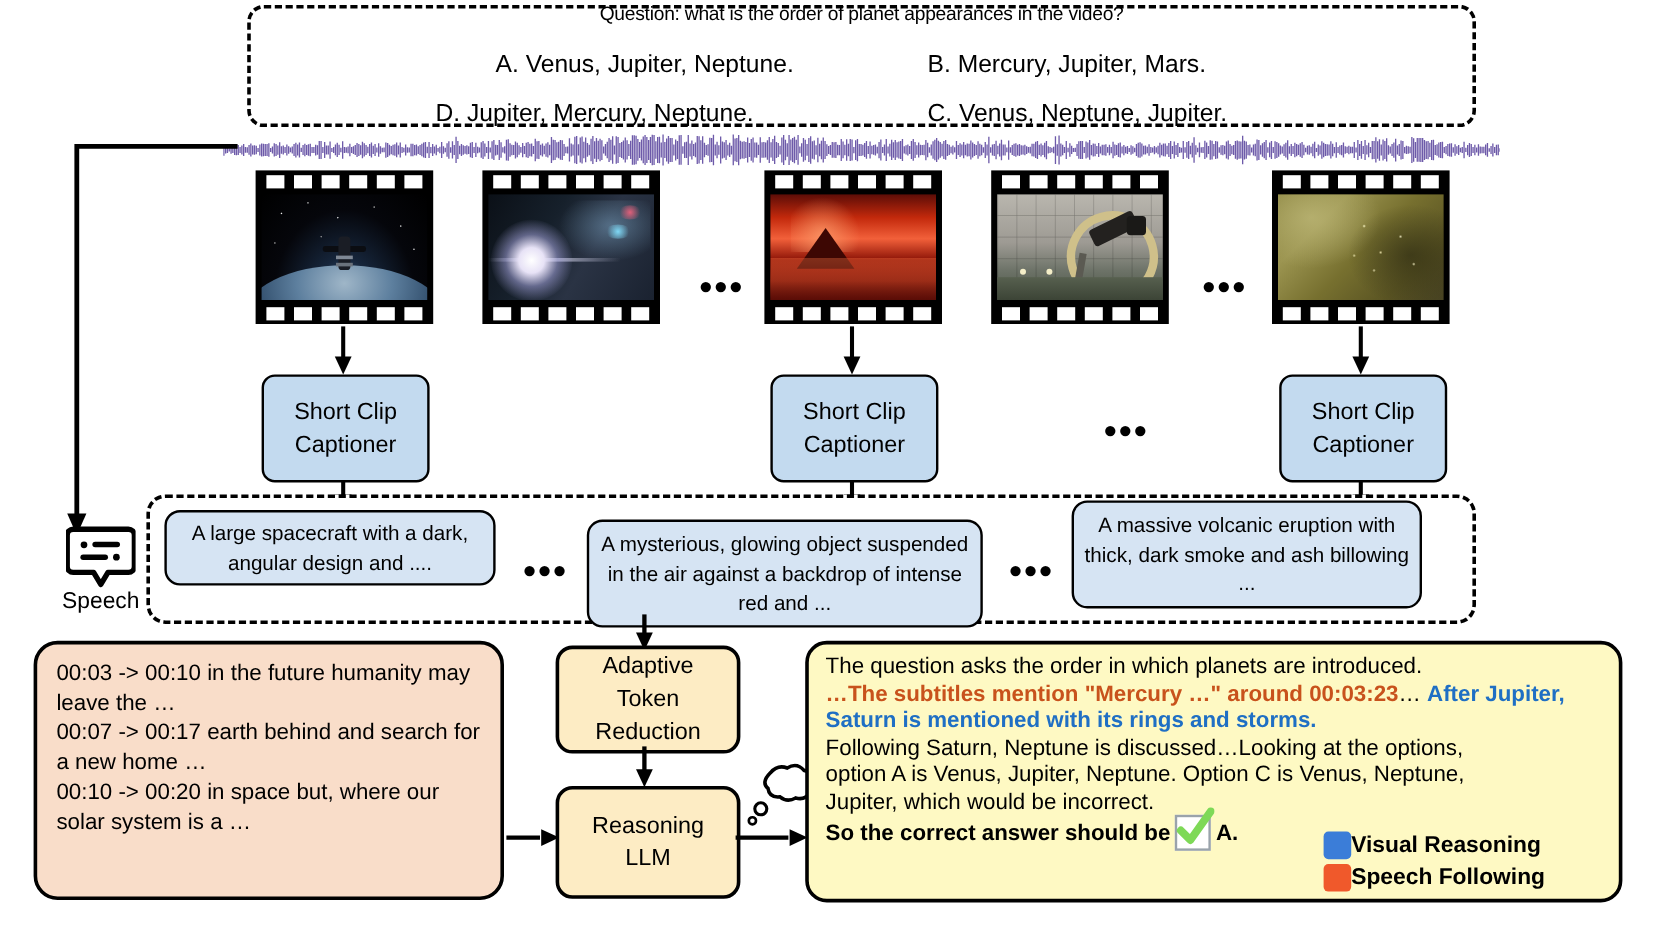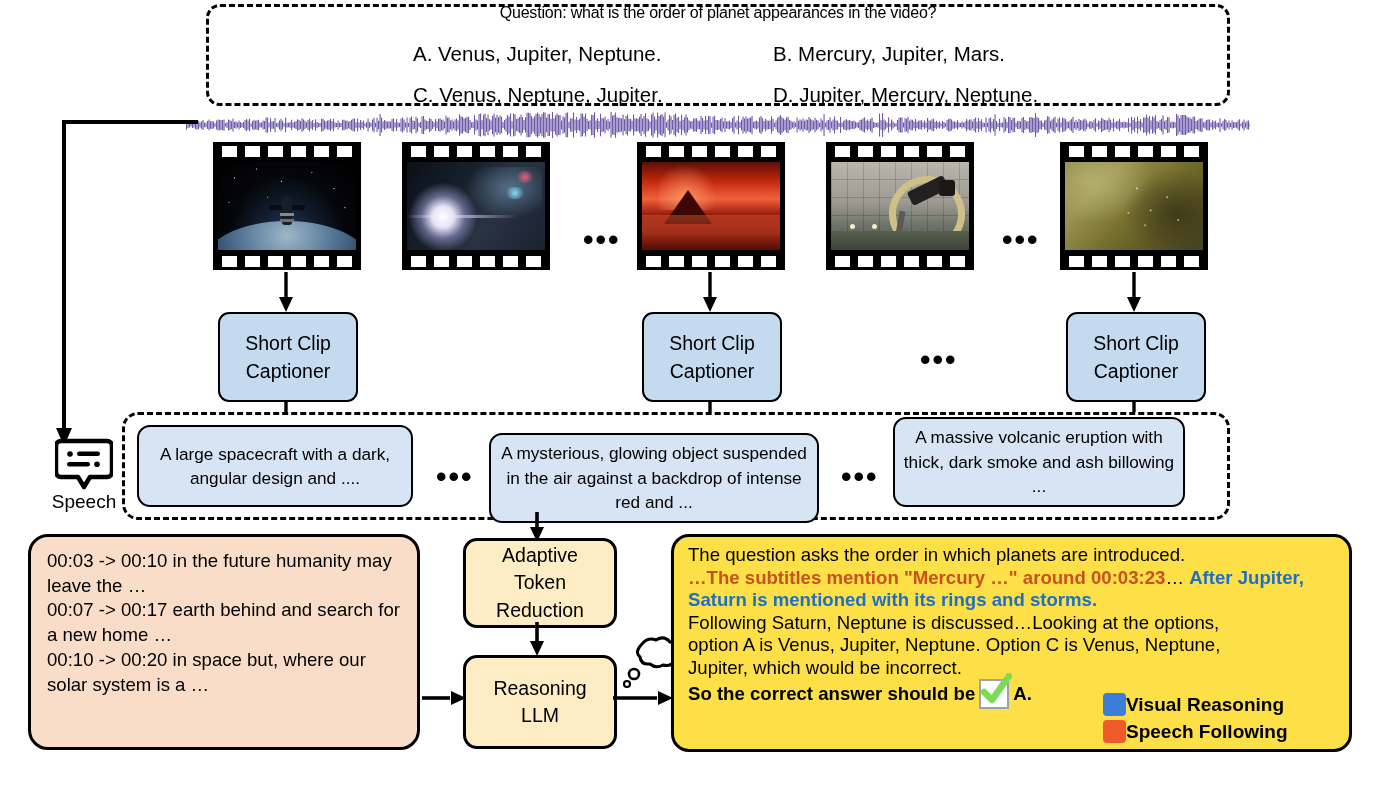--- a/index.html
+++ b/index.html
@@ -140,21 +140,21 @@
      display:flex;flex-direction:column;align-items:center;justify-content:center;
      font-size:19.5px;line-height:1.4;}
   #atr-box{left:463px;top:538px;width:148px;height:84px;}
   #llm-box{left:463px;top:655px;width:148px;height:88px;}
 
   
   #thought{left:620px;top:636px;width:60px;height:58px;}
   #thought svg{display:block;}
 
   
-  #answer-box{left:671px;top:534px;width:681px;height:218px;background:#fde047;
+  #answer-box{left:671px;top:534px;width:681px;height:218px;background:#fef9c3;
      border:3px solid #000;border-radius:18px;padding:7px 12px 6px 14px;box-sizing:border-box;
      font-size:18.6px;line-height:1.215;position:absolute;}
   #answer-box p{margin:0;}
   .sp{color:#c8521c;font-weight:bold;}
   .vi{color:#1f6fc4;font-weight:bold;}
   .bold{font-weight:bold;}
 
   #legend{position:absolute;right:10px;bottom:6px;width:236px;}
   .legend-row{display:flex;align-items:center;gap:0;margin-top:4px;}
   .swatch{width:23px;height:23px;border-radius:4px;flex:0 0 auto;}
@@ -170,22 +170,22 @@
 
 <div id="page">
 
   <div class="abs" id="question-box">
     <div id="question-title">Question: what is the order of planet appearances in the video?</div>
     <div class="opt-row">
       <div class="opt left">A. Venus, Jupiter, Neptune.</div>
       <div class="opt right">B. Mercury, Jupiter, Mars.</div>
     </div>
     <div class="opt-row">
+      <div class="opt right">D. Jupiter, Mercury, Neptune.</div>
       <div class="opt left">C. Venus, Neptune, Jupiter.</div>
-      <div class="opt right">D. Jupiter, Mercury, Neptune.</div>
     </div>
   </div>
 
   <div class="abs" id="waveform-wrap">
     <svg viewBox="0 0 1064 34" preserveAspectRatio="none">
       <g id="wf" fill="#6d5aa9">
           <path d="M0.0 12.3 h1.1 v9.5 h-1.1 z M1.5 14.2 h1.1 v5.7 h-1.1 z M3.0 14.3 h1.1 v5.3 h-1.1 z M4.5 15.6 h1.1 v2.7 h-1.1 z M6.0 13.8 h1.1 v6.3 h-1.1 z M7.5 14.7 h1.1 v4.7 h-1.1 z M9.0 12.9 h1.1 v8.3 h-1.1 z M10.5 12.6 h1.1 v8.8 h-1.1 z M12.0 12.8 h1.1 v8.4 h-1.1 z M13.5 14.4 h1.1 v5.2 h-1.1 z M15.0 13.2 h1.1 v7.5 h-1.1 z M16.5 12.1 h1.1 v9.9 h-1.1 z M18.0 14.6 h1.1 v4.7 h-1.1 z M19.5 14.8 h1.1 v4.5 h-1.1 z M21.0 12.9 h1.1 v8.1 h-1.1 z M22.5 11.5 h1.1 v11.0 h-1.1 z M24.0 13.3 h1.1 v7.5 h-1.1 z M25.5 13.1 h1.1 v7.9 h-1.1 z M27.0 13.4 h1.1 v7.2 h-1.1 z M28.5 15.3 h1.1 v3.4 h-1.1 z M30.0 12.4 h1.1 v9.2 h-1.1 z M31.5 11.6 h1.1 v10.8 h-1.1 z M33.0 11.7 h1.1 v10.6 h-1.1 z M34.5 11.9 h1.1 v10.2 h-1.1 z M36.0 11.9 h1.1 v10.1 h-1.1 z M37.5 11.4 h1.1 v11.3 h-1.1 z M39.0 15.3 h1.1 v3.3 h-1.1 z M40.5 14.0 h1.1 v5.9 h-1.1 z M42.0 11.4 h1.1 v11.1 h-1.1 z M43.5 12.0 h1.1 v10.1 h-1.1 z M45.0 13.2 h1.1 v7.7 h-1.1 z M46.5 10.5 h1.1 v13.1 h-1.1 z M48.0 13.9 h1.1 v6.2 h-1.1 z M49.5 13.3 h1.1 v7.4 h-1.1 z M51.0 14.6 h1.1 v4.8 h-1.1 z M52.5 12.4 h1.1 v9.2 h-1.1 z M54.0 13.9 h1.1 v6.2 h-1.1 z M55.5 15.0 h1.1 v3.9 h-1.1 z M57.0 14.1 h1.1 v5.8 h-1.1 z M58.5 12.1 h1.1 v9.8 h-1.1 z M60.0 10.9 h1.1 v12.3 h-1.1 z M61.5 12.5 h1.1 v9.1 h-1.1 z M63.0 10.7 h1.1 v12.6 h-1.1 z M64.5 15.2 h1.1 v3.5 h-1.1 z M66.0 12.9 h1.1 v8.3 h-1.1 z M67.5 11.7 h1.1 v10.5 h-1.1 z M69.0 12.8 h1.1 v8.4 h-1.1 z M70.5 12.2 h1.1 v9.6 h-1.1 z M72.0 11.7 h1.1 v10.6 h-1.1 z M73.5 14.6 h1.1 v4.8 h-1.1 z M75.0 14.5 h1.1 v5.0 h-1.1 z M76.5 12.6 h1.1 v8.9 h-1.1 z M78.0 13.1 h1.1 v7.8 h-1.1 z M79.5 9.6 h1.1 v14.8 h-1.1 z M81.0 9.6 h1.1 v14.9 h-1.1 z M82.5 14.5 h1.1 v5.1 h-1.1 z M84.0 10.3 h1.1 v13.4 h-1.1 z M85.5 13.3 h1.1 v7.4 h-1.1 z M87.0 13.3 h1.1 v7.4 h-1.1 z M88.5 9.9 h1.1 v14.3 h-1.1 z M90.0 15.3 h1.1 v3.4 h-1.1 z M91.5 14.6 h1.1 v4.8 h-1.1 z M93.0 12.5 h1.1 v8.9 h-1.1 z M94.5 11.0 h1.1 v11.9 h-1.1 z M96.0 12.7 h1.1 v8.5 h-1.1 z M97.5 15.1 h1.1 v3.7 h-1.1 z M99.0 9.8 h1.1 v14.4 h-1.1 z M100.5 14.5 h1.1 v5.1 h-1.1 z M102.0 14.7 h1.1 v4.6 h-1.1 z M103.5 14.1 h1.1 v5.7 h-1.1 z M105.0 11.7 h1.1 v10.6 h-1.1 z M106.5 14.4 h1.1 v5.1 h-1.1 z M108.0 13.8 h1.1 v6.5 h-1.1 z M109.5 12.9 h1.1 v8.2 h-1.1 z M111.0 11.2 h1.1 v11.6 h-1.1 z M112.5 12.0 h1.1 v10.1 h-1.1 z M114.0 13.1 h1.1 v7.9 h-1.1 z M115.5 10.2 h1.1 v13.6 h-1.1 z M117.0 11.4 h1.1 v11.1 h-1.1 z M118.5 12.8 h1.1 v8.3 h-1.1 z M120.0 14.3 h1.1 v5.4 h-1.1 z M121.5 12.0 h1.1 v9.9 h-1.1 z M123.0 10.7 h1.1 v12.6 h-1.1 z M124.5 13.5 h1.1 v6.9 h-1.1 z M126.0 12.0 h1.1 v10.0 h-1.1 z M127.5 14.9 h1.1 v4.1 h-1.1 z M129.0 11.3 h1.1 v11.4 h-1.1 z M130.5 13.9 h1.1 v6.3 h-1.1 z M132.0 15.1 h1.1 v3.8 h-1.1 z M133.5 15.0 h1.1 v3.9 h-1.1 z M135.0 10.7 h1.1 v12.7 h-1.1 z M136.5 11.1 h1.1 v11.8 h-1.1 z M138.0 12.6 h1.1 v8.9 h-1.1 z M139.5 13.6 h1.1 v6.9 h-1.1 z M141.0 12.6 h1.1 v8.8 h-1.1 z M142.5 12.3 h1.1 v9.4 h-1.1 z M144.0 10.8 h1.1 v12.3 h-1.1 z M145.5 13.3 h1.1 v7.4 h-1.1 z M147.0 10.7 h1.1 v12.6 h-1.1 z M148.5 14.5 h1.1 v4.9 h-1.1 z M150.0 15.1 h1.1 v3.8 h-1.1 z M151.5 12.4 h1.1 v9.2 h-1.1 z M153.0 14.8 h1.1 v4.4 h-1.1 z M154.5 15.0 h1.1 v4.0 h-1.1 z M156.0 11.7 h1.1 v10.6 h-1.1 z M157.5 11.7 h1.1 v10.6 h-1.1 z M159.0 12.8 h1.1 v8.5 h-1.1 z M160.5 12.5 h1.1 v9.0 h-1.1 z M162.0 13.8 h1.1 v6.5 h-1.1 z M163.5 12.9 h1.1 v8.3 h-1.1 z M165.0 11.8 h1.1 v10.4 h-1.1 z M166.5 10.7 h1.1 v12.5 h-1.1 z M168.0 10.4 h1.1 v13.2 h-1.1 z M169.5 14.2 h1.1 v5.5 h-1.1 z M171.0 10.4 h1.1 v13.2 h-1.1 z M172.5 14.4 h1.1 v5.3 h-1.1 z M174.0 11.9 h1.1 v10.2 h-1.1 z M175.5 14.1 h1.1 v5.9 h-1.1 z M177.0 12.6 h1.1 v8.8 h-1.1 z M178.5 15.4 h1.1 v3.1 h-1.1 z M180.0 14.3 h1.1 v5.4 h-1.1 z M181.5 10.4 h1.1 v13.2 h-1.1 z M183.0 13.9 h1.1 v6.2 h-1.1 z M184.5 15.1 h1.1 v3.7 h-1.1 z M186.0 11.4 h1.1 v11.3 h-1.1 z M187.5 9.8 h1.1 v14.5 h-1.1 z M189.0 14.7 h1.1 v4.6 h-1.1 z M190.5 9.8 h1.1 v14.3 h-1.1 z M192.0 12.8 h1.1 v8.4 h-1.1 z M193.5 6.0 h1.1 v21.9 h-1.1 z M195.0 9.5 h1.1 v15.1 h-1.1 z M196.5 13.4 h1.1 v7.2 h-1.1 z M198.0 12.0 h1.1 v10.0 h-1.1 z M199.5 13.1 h1.1 v7.8 h-1.1 z M201.0 13.7 h1.1 v6.5 h-1.1 z M202.5 13.1 h1.1 v7.7 h-1.1 z M204.0 13.8 h1.1 v6.5 h-1.1 z M205.5 10.9 h1.1 v12.1 h-1.1 z M207.0 10.4 h1.1 v13.2 h-1.1 z M208.5 14.5 h1.1 v5.0 h-1.1 z M210.0 11.0 h1.1 v11.9 h-1.1 z M211.5 14.2 h1.1 v5.6 h-1.1 z M213.0 14.9 h1.1 v4.2 h-1.1 z M214.5 10.6 h1.1 v12.8 h-1.1 z M216.0 9.5 h1.1 v15.1 h-1.1 z M217.5 11.5 h1.1 v11.0 h-1.1 z M219.0 14.6 h1.1 v4.8 h-1.1 z M220.5 9.4 h1.1 v15.2 h-1.1 z M222.0 15.0 h1.1 v4.0 h-1.1 z M223.5 9.8 h1.1 v14.4 h-1.1 z M225.0 8.6 h1.1 v16.8 h-1.1 z M226.5 12.6 h1.1 v8.9 h-1.1 z M228.0 12.9 h1.1 v8.1 h-1.1 z M229.5 8.7 h1.1 v16.6 h-1.1 z M231.0 10.6 h1.1 v12.9 h-1.1 z M232.5 14.8 h1.1 v4.3 h-1.1 z M234.0 13.9 h1.1 v6.1 h-1.1 z M235.5 8.4 h1.1 v17.3 h-1.1 z M237.0 8.1 h1.1 v17.8 h-1.1 z M238.5 11.4 h1.1 v11.2 h-1.1 z M240.0 12.7 h1.1 v8.6 h-1.1 z M241.5 12.9 h1.1 v8.2 h-1.1 z M243.0 10.0 h1.1 v14.0 h-1.1 z M244.5 11.0 h1.1 v12.1 h-1.1 z M246.0 13.1 h1.1 v7.9 h-1.1 z M247.5 14.6 h1.1 v4.7 h-1.1 z M249.0 11.1 h1.1 v11.9 h-1.1 z M250.5 13.6 h1.1 v6.7 h-1.1 z M252.0 10.9 h1.1 v12.1 h-1.1 z M253.5 10.3 h1.1 v13.4 h-1.1 z M255.0 11.8 h1.1 v10.4 h-1.1 z M256.5 11.5 h1.1 v11.0 h-1.1 z M258.0 13.6 h1.1 v6.8 h-1.1 z M259.5 7.6 h1.1 v18.8 h-1.1 z M261.0 9.8 h1.1 v14.4 h-1.1 z M262.5 9.4 h1.1 v15.2 h-1.1 z M264.0 12.6 h1.1 v8.7 h-1.1 z M265.5 11.6 h1.1 v10.9 h-1.1 z M267.0 13.4 h1.1 v7.2 h-1.1 z M268.5 11.5 h1.1 v11.1 h-1.1 z M270.0 10.6 h1.1 v12.7 h-1.1 z M271.5 12.6 h1.1 v8.8 h-1.1 z M273.0 6.2 h1.1 v21.6 h-1.1 z M274.5 8.5 h1.1 v17.0 h-1.1 z M276.0 8.7 h1.1 v16.7 h-1.1 z M277.5 10.6 h1.1 v12.7 h-1.1 z M279.0 10.1 h1.1 v13.8 h-1.1 z M280.5 8.7 h1.1 v16.5 h-1.1 z M282.0 8.8 h1.1 v16.5 h-1.1 z M283.5 12.1 h1.1 v9.8 h-1.1 z M285.0 14.3 h1.1 v5.4 h-1.1 z M286.5 14.1 h1.1 v5.9 h-1.1 z M288.0 7.3 h1.1 v19.3 h-1.1 z M289.5 11.6 h1.1 v10.9 h-1.1 z M291.0 12.5 h1.1 v9.1 h-1.1 z M292.5 6.0 h1.1 v22.0 h-1.1 z M294.0 5.4 h1.1 v23.2 h-1.1 z M295.5 12.3 h1.1 v9.3 h-1.1 z M297.0 6.5 h1.1 v20.9 h-1.1 z M298.5 5.7 h1.1 v22.5 h-1.1 z M300.0 10.2 h1.1 v13.7 h-1.1 z M301.5 6.6 h1.1 v20.7 h-1.1 z M303.0 11.2 h1.1 v11.5 h-1.1 z M304.5 12.6 h1.1 v8.8 h-1.1 z M306.0 7.7 h1.1 v18.6 h-1.1 z M307.5 5.4 h1.1 v23.2 h-1.1 z M309.0 9.8 h1.1 v14.4 h-1.1 z M310.5 7.0 h1.1 v19.9 h-1.1 z M312.0 9.3 h1.1 v15.4 h-1.1 z M313.5 7.6 h1.1 v18.8 h-1.1 z M315.0 8.8 h1.1 v16.5 h-1.1 z M316.5 14.0 h1.1 v5.9 h-1.1 z M318.0 12.1 h1.1 v9.7 h-1.1 z M319.5 10.2 h1.1 v13.6 h-1.1 z M321.0 6.9 h1.1 v20.2 h-1.1 z M322.5 8.4 h1.1 v17.2 h-1.1 z M324.0 5.6 h1.1 v22.9 h-1.1 z M325.5 13.3 h1.1 v7.5 h-1.1 z M327.0 5.6 h1.1 v22.9 h-1.1 z M328.5 6.2 h1.1 v21.6 h-1.1 z M330.0 11.1 h1.1 v11.8 h-1.1 z M331.5 10.3 h1.1 v13.4 h-1.1 z M333.0 9.0 h1.1 v15.9 h-1.1 z M334.5 6.5 h1.1 v20.9 h-1.1 z M336.0 8.9 h1.1 v16.1 h-1.1 z M337.5 12.0 h1.1 v10.1 h-1.1 z M339.0 9.3 h1.1 v15.3 h-1.1 z M340.5 4.7 h1.1 v24.6 h-1.1 z M342.0 4.7 h1.1 v24.6 h-1.1 z M343.5 5.2 h1.1 v23.7 h-1.1 z M345.0 7.9 h1.1 v18.1 h-1.1 z M346.5 10.3 h1.1 v13.4 h-1.1 z M348.0 8.2 h1.1 v17.6 h-1.1 z M349.5 5.8 h1.1 v22.3 h-1.1 z M351.0 4.4 h1.1 v25.2 h-1.1 z M352.5 6.2 h1.1 v21.7 h-1.1 z M354.0 8.7 h1.1 v16.7 h-1.1 z M355.5 6.1 h1.1 v21.8 h-1.1 z M357.0 4.2 h1.1 v25.6 h-1.1 z M358.5 4.6 h1.1 v24.8 h-1.1 z M360.0 9.8 h1.1 v14.4 h-1.1 z M361.5 6.2 h1.1 v21.7 h-1.1 z M363.0 5.9 h1.1 v22.2 h-1.1 z M364.5 10.7 h1.1 v12.6 h-1.1 z M366.0 4.1 h1.1 v25.9 h-1.1 z M367.5 10.3 h1.1 v13.3 h-1.1 z M369.0 7.4 h1.1 v19.1 h-1.1 z M370.5 5.4 h1.1 v23.1 h-1.1 z M372.0 7.1 h1.1 v19.8 h-1.1 z M373.5 7.1 h1.1 v19.8 h-1.1 z M375.0 12.4 h1.1 v9.2 h-1.1 z M376.5 8.2 h1.1 v17.6 h-1.1 z M378.0 9.5 h1.1 v15.0 h-1.1 z M379.5 4.8 h1.1 v24.4 h-1.1 z M381.0 4.6 h1.1 v24.7 h-1.1 z M382.5 13.8 h1.1 v6.4 h-1.1 z M384.0 10.5 h1.1 v13.1 h-1.1 z M385.5 10.2 h1.1 v13.5 h-1.1 z M387.0 4.4 h1.1 v25.2 h-1.1 z M388.5 11.6 h1.1 v10.8 h-1.1 z M390.0 9.0 h1.1 v15.9 h-1.1 z M391.5 12.0 h1.1 v10.1 h-1.1 z M393.0 10.8 h1.1 v12.3 h-1.1 z M394.5 5.4 h1.1 v23.3 h-1.1 z M396.0 5.6 h1.1 v22.7 h-1.1 z M397.5 8.8 h1.1 v16.5 h-1.1 z M399.0 5.5 h1.1 v22.9 h-1.1 z M400.5 11.0 h1.1 v12.0 h-1.1 z M402.0 12.9 h1.1 v8.2 h-1.1 z M403.5 12.2 h1.1 v9.5 h-1.1 z M405.0 6.8 h1.1 v20.4 h-1.1 z M406.5 7.0 h1.1 v20.1 h-1.1 z M408.0 4.3 h1.1 v25.5 h-1.1 z M409.5 12.4 h1.1 v9.1 h-1.1 z M411.0 10.2 h1.1 v13.7 h-1.1 z M412.5 13.0 h1.1 v7.9 h-1.1 z M414.0 5.8 h1.1 v22.5 h-1.1 z M415.5 9.9 h1.1 v14.1 h-1.1 z M417.0 10.5 h1.1 v13.0 h-1.1 z M418.5 8.6 h1.1 v16.7 h-1.1 z M420.0 12.6 h1.1 v8.9 h-1.1 z M421.5 11.0 h1.1 v11.9 h-1.1 z M423.0 13.4 h1.1 v7.3 h-1.1 z M424.5 4.1 h1.1 v25.7 h-1.1 z M426.0 7.5 h1.1 v18.9 h-1.1 z M427.5 7.1 h1.1 v19.8 h-1.1 z M429.0 4.4 h1.1 v25.3 h-1.1 z M430.5 9.3 h1.1 v15.4 h-1.1 z M432.0 10.1 h1.1 v13.9 h-1.1 z M433.5 9.7 h1.1 v14.6 h-1.1 z M435.0 10.4 h1.1 v13.2 h-1.1 z M436.5 6.5 h1.1 v21.0 h-1.1 z M438.0 11.2 h1.1 v11.7 h-1.1 z M439.5 7.9 h1.1 v18.1 h-1.1 z M441.0 6.6 h1.1 v20.9 h-1.1 z M442.5 10.7 h1.1 v12.5 h-1.1 z M444.0 10.7 h1.1 v12.7 h-1.1 z M445.5 12.7 h1.1 v8.5 h-1.1 z M447.0 6.4 h1.1 v21.2 h-1.1 z M448.5 10.6 h1.1 v12.9 h-1.1 z M450.0 10.4 h1.1 v13.1 h-1.1 z M451.5 10.7 h1.1 v12.5 h-1.1 z M453.0 8.8 h1.1 v16.4 h-1.1 z M454.5 6.1 h1.1 v21.8 h-1.1 z M456.0 10.6 h1.1 v12.7 h-1.1 z M457.5 7.9 h1.1 v18.2 h-1.1 z M459.0 5.2 h1.1 v23.5 h-1.1 z M460.5 10.4 h1.1 v13.2 h-1.1 z M462.0 11.2 h1.1 v11.7 h-1.1 z M463.5 13.4 h1.1 v7.3 h-1.1 z M465.0 6.6 h1.1 v20.8 h-1.1 z M466.5 4.5 h1.1 v25.1 h-1.1 z M468.0 8.5 h1.1 v17.1 h-1.1 z M469.5 11.4 h1.1 v11.2 h-1.1 z M471.0 4.4 h1.1 v25.1 h-1.1 z M472.5 8.2 h1.1 v17.6 h-1.1 z M474.0 7.1 h1.1 v19.9 h-1.1 z M475.5 6.0 h1.1 v22.1 h-1.1 z M477.0 8.5 h1.1 v16.9 h-1.1 z M478.5 4.6 h1.1 v24.7 h-1.1 z M480.0 14.1 h1.1 v5.7 h-1.1 z M481.5 11.4 h1.1 v11.2 h-1.1 z M483.0 7.1 h1.1 v19.7 h-1.1 z M484.5 8.4 h1.1 v17.2 h-1.1 z M486.0 12.1 h1.1 v9.7 h-1.1 z M487.5 7.0 h1.1 v20.1 h-1.1 z M489.0 5.5 h1.1 v23.0 h-1.1 z M490.5 9.8 h1.1 v14.5 h-1.1 z M492.0 9.0 h1.1 v16.0 h-1.1 z M493.5 13.1 h1.1 v7.9 h-1.1 z M495.0 6.7 h1.1 v20.5 h-1.1 z M496.5 11.7 h1.1 v10.6 h-1.1 z M498.0 9.2 h1.1 v15.6 h-1.1 z M499.5 6.6 h1.1 v20.8 h-1.1 z M501.0 9.6 h1.1 v14.9 h-1.1 z M502.5 12.2 h1.1 v9.7 h-1.1 z M504.0 13.6 h1.1 v6.8 h-1.1 z M505.5 12.9 h1.1 v8.3 h-1.1 z M507.0 10.4 h1.1 v13.1 h-1.1 z M508.5 10.5 h1.1 v13.0 h-1.1 z M510.0 10.3 h1.1 v13.4 h-1.1 z M511.5 12.6 h1.1 v8.7 h-1.1 z M513.0 12.8 h1.1 v8.5 h-1.1 z M514.5 7.9 h1.1 v18.2 h-1.1 z M516.0 10.0 h1.1 v13.9 h-1.1 z M517.5 12.6 h1.1 v8.8 h-1.1 z M519.0 8.0 h1.1 v17.9 h-1.1 z M520.5 11.7 h1.1 v10.6 h-1.1 z M522.0 7.8 h1.1 v18.3 h-1.1 z M523.5 8.2 h1.1 v17.6 h-1.1 z M525.0 14.4 h1.1 v5.3 h-1.1 z M526.5 8.8 h1.1 v16.5 h-1.1 z M528.0 7.8 h1.1 v18.5 h-1.1 z M529.5 11.9 h1.1 v10.1 h-1.1 z M531.0 12.0 h1.1 v9.9 h-1.1 z M532.5 12.6 h1.1 v8.9 h-1.1 z M534.0 11.1 h1.1 v11.8 h-1.1 z M535.5 9.6 h1.1 v14.7 h-1.1 z M537.0 13.6 h1.1 v6.8 h-1.1 z M538.5 10.0 h1.1 v14.0 h-1.1 z M540.0 13.5 h1.1 v7.0 h-1.1 z M541.5 12.9 h1.1 v8.1 h-1.1 z M543.0 12.5 h1.1 v9.1 h-1.1 z M544.5 14.2 h1.1 v5.7 h-1.1 z M546.0 10.3 h1.1 v13.5 h-1.1 z M547.5 8.2 h1.1 v17.5 h-1.1 z M549.0 14.5 h1.1 v5.0 h-1.1 z M550.5 12.5 h1.1 v9.1 h-1.1 z M552.0 7.8 h1.1 v18.4 h-1.1 z M553.5 14.1 h1.1 v5.8 h-1.1 z M555.0 11.7 h1.1 v10.7 h-1.1 z M556.5 8.5 h1.1 v16.9 h-1.1 z M558.0 10.6 h1.1 v12.9 h-1.1 z M559.5 8.6 h1.1 v16.8 h-1.1 z M561.0 10.6 h1.1 v12.7 h-1.1 z M562.5 9.9 h1.1 v14.1 h-1.1 z M564.0 9.4 h1.1 v15.2 h-1.1 z M565.5 7.9 h1.1 v18.3 h-1.1 z M567.0 13.9 h1.1 v6.1 h-1.1 z M568.5 13.1 h1.1 v7.7 h-1.1 z M570.0 12.4 h1.1 v9.2 h-1.1 z M571.5 13.7 h1.1 v6.7 h-1.1 z M573.0 9.5 h1.1 v15.1 h-1.1 z M574.5 7.9 h1.1 v18.1 h-1.1 z M576.0 10.3 h1.1 v13.4 h-1.1 z M577.5 13.0 h1.1 v8.0 h-1.1 z M579.0 10.7 h1.1 v12.5 h-1.1 z M580.5 12.6 h1.1 v8.8 h-1.1 z M582.0 12.8 h1.1 v8.4 h-1.1 z M583.5 12.6 h1.1 v8.7 h-1.1 z M585.0 8.6 h1.1 v16.9 h-1.1 z M586.5 10.9 h1.1 v12.2 h-1.1 z M588.0 14.7 h1.1 v4.5 h-1.1 z M589.5 12.5 h1.1 v9.1 h-1.1 z M591.0 9.7 h1.1 v14.5 h-1.1 z M592.5 8.4 h1.1 v17.2 h-1.1 z M594.0 7.0 h1.1 v19.9 h-1.1 z M595.5 9.2 h1.1 v15.7 h-1.1 z M597.0 10.4 h1.1 v13.1 h-1.1 z M598.5 11.8 h1.1 v10.5 h-1.1 z M600.0 9.6 h1.1 v14.9 h-1.1 z M601.5 8.7 h1.1 v16.5 h-1.1 z M603.0 12.0 h1.1 v10.0 h-1.1 z M604.5 12.7 h1.1 v8.5 h-1.1 z M606.0 14.2 h1.1 v5.6 h-1.1 z M607.5 13.3 h1.1 v7.4 h-1.1 z M609.0 14.8 h1.1 v4.3 h-1.1 z M610.5 9.6 h1.1 v14.9 h-1.1 z M612.0 12.8 h1.1 v8.3 h-1.1 z M613.5 11.3 h1.1 v11.5 h-1.1 z M615.0 12.4 h1.1 v9.2 h-1.1 z M616.5 10.3 h1.1 v13.5 h-1.1 z M618.0 12.7 h1.1 v8.6 h-1.1 z M619.5 11.5 h1.1 v10.9 h-1.1 z M621.0 11.7 h1.1 v10.6 h-1.1 z M622.5 9.0 h1.1 v16.0 h-1.1 z M624.0 10.7 h1.1 v12.6 h-1.1 z M625.5 12.1 h1.1 v9.8 h-1.1 z M627.0 12.8 h1.1 v8.4 h-1.1 z M628.5 9.8 h1.1 v14.5 h-1.1 z M630.0 11.7 h1.1 v10.6 h-1.1 z M631.5 12.6 h1.1 v8.7 h-1.1 z M633.0 14.8 h1.1 v4.4 h-1.1 z M634.5 10.4 h1.1 v13.2 h-1.1 z M636.0 12.4 h1.1 v9.2 h-1.1 z M637.5 5.9 h1.1 v22.1 h-1.1 z M639.0 14.8 h1.1 v4.4 h-1.1 z M640.5 12.4 h1.1 v9.1 h-1.1 z M642.0 11.9 h1.1 v10.2 h-1.1 z M643.5 9.2 h1.1 v15.6 h-1.1 z M645.0 13.4 h1.1 v7.2 h-1.1 z M646.5 11.5 h1.1 v10.9 h-1.1 z M648.0 8.5 h1.1 v17.1 h-1.1 z M649.5 12.4 h1.1 v9.2 h-1.1 z M651.0 12.4 h1.1 v9.2 h-1.1 z M652.5 15.0 h1.1 v3.9 h-1.1 z M654.0 9.0 h1.1 v16.1 h-1.1 z M655.5 14.8 h1.1 v4.5 h-1.1 z M657.0 12.9 h1.1 v8.3 h-1.1 z M658.5 11.8 h1.1 v10.3 h-1.1 z M660.0 11.3 h1.1 v11.3 h-1.1 z M661.5 12.6 h1.1 v8.9 h-1.1 z M663.0 12.0 h1.1 v10.0 h-1.1 z M664.5 13.1 h1.1 v7.9 h-1.1 z M666.0 13.3 h1.1 v7.4 h-1.1 z M667.5 12.6 h1.1 v8.7 h-1.1 z M669.0 13.8 h1.1 v6.5 h-1.1 z M670.5 14.6 h1.1 v4.7 h-1.1 z M672.0 14.2 h1.1 v5.7 h-1.1 z M673.5 11.8 h1.1 v10.4 h-1.1 z M675.0 11.7 h1.1 v10.7 h-1.1 z M676.5 10.2 h1.1 v13.5 h-1.1 z M678.0 9.4 h1.1 v15.2 h-1.1 z M679.5 12.7 h1.1 v8.5 h-1.1 z M681.0 11.6 h1.1 v10.9 h-1.1 z M682.5 13.0 h1.1 v8.1 h-1.1 z M684.0 11.0 h1.1 v12.0 h-1.1 z M685.5 9.4 h1.1 v15.3 h-1.1 z M687.0 13.9 h1.1 v6.1 h-1.1 z M688.5 14.4 h1.1 v5.2 h-1.1 z M690.0 15.1 h1.1 v3.8 h-1.1 z M691.5 14.2 h1.1 v5.5 h-1.1 z M693.0 5.5 h1.1 v23.1 h-1.1 z M694.5 12.3 h1.1 v9.4 h-1.1 z M696.0 4.9 h1.1 v24.2 h-1.1 z M697.5 11.6 h1.1 v10.9 h-1.1 z M699.0 12.7 h1.1 v8.6 h-1.1 z M700.5 14.4 h1.1 v5.1 h-1.1 z M702.0 9.4 h1.1 v15.1 h-1.1 z M703.5 15.2 h1.1 v3.6 h-1.1 z M705.0 11.4 h1.1 v11.2 h-1.1 z M706.5 13.5 h1.1 v6.9 h-1.1 z M708.0 15.3 h1.1 v3.4 h-1.1 z M709.5 15.2 h1.1 v3.5 h-1.1 z M711.0 12.1 h1.1 v9.9 h-1.1 z M712.5 9.8 h1.1 v14.4 h-1.1 z M714.0 9.4 h1.1 v15.2 h-1.1 z M715.5 9.6 h1.1 v14.8 h-1.1 z M717.0 14.6 h1.1 v4.8 h-1.1 z M718.5 9.9 h1.1 v14.1 h-1.1 z M720.0 10.7 h1.1 v12.5 h-1.1 z M721.5 8.7 h1.1 v16.5 h-1.1 z M723.0 12.8 h1.1 v8.5 h-1.1 z M724.5 11.5 h1.1 v11.0 h-1.1 z M726.0 11.8 h1.1 v10.4 h-1.1 z M727.5 13.6 h1.1 v6.7 h-1.1 z M729.0 11.1 h1.1 v11.8 h-1.1 z M730.5 14.0 h1.1 v6.0 h-1.1 z M732.0 12.7 h1.1 v8.6 h-1.1 z M733.5 12.6 h1.1 v8.7 h-1.1 z M735.0 12.3 h1.1 v9.4 h-1.1 z M736.5 14.6 h1.1 v4.7 h-1.1 z M738.0 12.7 h1.1 v8.6 h-1.1 z M739.5 14.4 h1.1 v5.3 h-1.1 z M741.0 10.1 h1.1 v13.8 h-1.1 z M742.5 12.4 h1.1 v9.3 h-1.1 z M744.0 12.8 h1.1 v8.4 h-1.1 z M745.5 11.3 h1.1 v11.5 h-1.1 z M747.0 10.7 h1.1 v12.6 h-1.1 z M748.5 14.1 h1.1 v5.9 h-1.1 z M750.0 12.8 h1.1 v8.5 h-1.1 z M751.5 14.3 h1.1 v5.4 h-1.1 z M753.0 13.6 h1.1 v6.8 h-1.1 z M754.5 15.3 h1.1 v3.3 h-1.1 z M756.0 13.0 h1.1 v8.0 h-1.1 z M757.5 13.9 h1.1 v6.2 h-1.1 z M759.0 15.2 h1.1 v3.6 h-1.1 z M760.5 11.9 h1.1 v10.2 h-1.1 z M762.0 10.9 h1.1 v12.3 h-1.1 z M763.5 10.5 h1.1 v13.0 h-1.1 z M765.0 11.5 h1.1 v11.0 h-1.1 z M766.5 13.4 h1.1 v7.3 h-1.1 z M768.0 13.2 h1.1 v7.6 h-1.1 z M769.5 14.3 h1.1 v5.4 h-1.1 z M771.0 12.2 h1.1 v9.6 h-1.1 z M772.5 14.4 h1.1 v5.2 h-1.1 z M774.0 14.9 h1.1 v4.2 h-1.1 z M775.5 13.6 h1.1 v6.9 h-1.1 z M777.0 14.7 h1.1 v4.5 h-1.1 z M778.5 13.5 h1.1 v7.0 h-1.1 z M780.0 10.9 h1.1 v12.3 h-1.1 z M781.5 12.7 h1.1 v8.6 h-1.1 z M783.0 11.6 h1.1 v10.7 h-1.1 z M784.5 11.6 h1.1 v10.8 h-1.1 z M786.0 13.5 h1.1 v7.1 h-1.1 z M787.5 11.1 h1.1 v11.8 h-1.1 z M789.0 9.5 h1.1 v15.1 h-1.1 z M790.5 13.7 h1.1 v6.7 h-1.1 z M792.0 9.9 h1.1 v14.1 h-1.1 z M793.5 12.9 h1.1 v8.2 h-1.1 z M795.0 11.2 h1.1 v11.7 h-1.1 z M796.5 14.4 h1.1 v5.2 h-1.1 z M798.0 15.1 h1.1 v3.9 h-1.1 z M799.5 9.6 h1.1 v14.9 h-1.1 z M801.0 14.7 h1.1 v4.5 h-1.1 z M802.5 10.4 h1.1 v13.1 h-1.1 z M804.0 9.4 h1.1 v15.1 h-1.1 z M805.5 13.5 h1.1 v7.0 h-1.1 z M807.0 10.9 h1.1 v12.3 h-1.1 z M808.5 6.3 h1.1 v21.4 h-1.1 z M810.0 13.0 h1.1 v8.0 h-1.1 z M811.5 15.1 h1.1 v3.8 h-1.1 z M813.0 10.8 h1.1 v12.3 h-1.1 z M814.5 14.7 h1.1 v4.6 h-1.1 z M816.0 14.4 h1.1 v5.2 h-1.1 z M817.5 9.3 h1.1 v15.3 h-1.1 z M819.0 10.8 h1.1 v12.5 h-1.1 z M820.5 13.7 h1.1 v6.6 h-1.1 z M822.0 8.8 h1.1 v16.4 h-1.1 z M823.5 9.2 h1.1 v15.7 h-1.1 z M825.0 11.9 h1.1 v10.3 h-1.1 z M826.5 9.6 h1.1 v14.8 h-1.1 z M828.0 9.9 h1.1 v14.2 h-1.1 z M829.5 14.7 h1.1 v4.6 h-1.1 z M831.0 13.0 h1.1 v8.0 h-1.1 z M832.5 12.8 h1.1 v8.5 h-1.1 z M834.0 13.5 h1.1 v7.1 h-1.1 z M835.5 10.0 h1.1 v14.1 h-1.1 z M837.0 9.0 h1.1 v16.0 h-1.1 z M838.5 12.1 h1.1 v9.9 h-1.1 z M840.0 13.4 h1.1 v7.2 h-1.1 z M841.5 12.9 h1.1 v8.3 h-1.1 z M843.0 9.6 h1.1 v14.7 h-1.1 z M844.5 9.0 h1.1 v16.1 h-1.1 z M846.0 9.7 h1.1 v14.6 h-1.1 z M847.5 9.9 h1.1 v14.1 h-1.1 z M849.0 5.2 h1.1 v23.7 h-1.1 z M850.5 9.2 h1.1 v15.7 h-1.1 z M852.0 9.9 h1.1 v14.3 h-1.1 z M853.5 12.8 h1.1 v8.5 h-1.1 z M855.0 12.4 h1.1 v9.2 h-1.1 z M856.5 15.0 h1.1 v4.1 h-1.1 z M858.0 12.4 h1.1 v9.2 h-1.1 z M859.5 11.8 h1.1 v10.4 h-1.1 z M861.0 8.2 h1.1 v17.6 h-1.1 z M862.5 8.7 h1.1 v16.6 h-1.1 z M864.0 13.1 h1.1 v7.7 h-1.1 z M865.5 11.4 h1.1 v11.3 h-1.1 z M867.0 10.3 h1.1 v13.5 h-1.1 z M868.5 8.7 h1.1 v16.6 h-1.1 z M870.0 14.8 h1.1 v4.4 h-1.1 z M871.5 10.8 h1.1 v12.3 h-1.1 z M873.0 9.4 h1.1 v15.2 h-1.1 z M874.5 14.4 h1.1 v5.2 h-1.1 z M876.0 9.7 h1.1 v14.5 h-1.1 z M877.5 10.3 h1.1 v13.3 h-1.1 z M879.0 11.3 h1.1 v11.4 h-1.1 z M880.5 13.2 h1.1 v7.5 h-1.1 z M882.0 14.1 h1.1 v5.8 h-1.1 z M883.5 12.2 h1.1 v9.7 h-1.1 z M885.0 10.9 h1.1 v12.3 h-1.1 z M886.5 8.8 h1.1 v16.3 h-1.1 z M888.0 13.9 h1.1 v6.3 h-1.1 z M889.5 11.9 h1.1 v10.1 h-1.1 z M891.0 13.7 h1.1 v6.6 h-1.1 z M892.5 11.0 h1.1 v12.1 h-1.1 z M894.0 11.9 h1.1 v10.3 h-1.1 z M895.5 12.7 h1.1 v8.5 h-1.1 z M897.0 11.4 h1.1 v11.3 h-1.1 z M898.5 10.4 h1.1 v13.2 h-1.1 z M900.0 12.6 h1.1 v8.7 h-1.1 z M901.5 15.2 h1.1 v3.7 h-1.1 z M903.0 13.4 h1.1 v7.3 h-1.1 z M904.5 13.1 h1.1 v7.8 h-1.1 z M906.0 14.3 h1.1 v5.4 h-1.1 z M907.5 11.7 h1.1 v10.6 h-1.1 z M909.0 10.2 h1.1 v13.6 h-1.1 z M910.5 15.3 h1.1 v3.4 h-1.1 z M912.0 12.4 h1.1 v9.3 h-1.1 z M913.5 13.3 h1.1 v7.4 h-1.1 z M915.0 9.7 h1.1 v14.5 h-1.1 z M916.5 11.0 h1.1 v12.1 h-1.1 z M918.0 12.1 h1.1 v9.9 h-1.1 z M919.5 12.3 h1.1 v9.4 h-1.1 z M921.0 12.4 h1.1 v9.2 h-1.1 z M922.5 9.8 h1.1 v14.3 h-1.1 z M924.0 11.7 h1.1 v10.5 h-1.1 z M925.5 14.4 h1.1 v5.3 h-1.1 z M927.0 10.6 h1.1 v12.9 h-1.1 z M928.5 14.5 h1.1 v5.1 h-1.1 z M930.0 13.3 h1.1 v7.4 h-1.1 z M931.5 12.8 h1.1 v8.5 h-1.1 z M933.0 10.7 h1.1 v12.6 h-1.1 z M934.5 13.9 h1.1 v6.2 h-1.1 z M936.0 14.3 h1.1 v5.3 h-1.1 z M937.5 13.5 h1.1 v7.0 h-1.1 z M939.0 14.3 h1.1 v5.4 h-1.1 z M940.5 14.3 h1.1 v5.5 h-1.1 z M942.0 10.3 h1.1 v13.4 h-1.1 z M943.5 14.9 h1.1 v4.1 h-1.1 z M945.0 8.7 h1.1 v16.7 h-1.1 z M946.5 12.0 h1.1 v9.9 h-1.1 z M948.0 9.6 h1.1 v14.7 h-1.1 z M949.5 13.7 h1.1 v6.6 h-1.1 z M951.0 8.6 h1.1 v16.8 h-1.1 z M952.5 13.1 h1.1 v7.7 h-1.1 z M954.0 11.0 h1.1 v12.0 h-1.1 z M955.5 14.6 h1.1 v4.9 h-1.1 z M957.0 9.4 h1.1 v15.3 h-1.1 z M958.5 9.5 h1.1 v15.0 h-1.1 z M960.0 6.4 h1.1 v21.1 h-1.1 z M961.5 9.8 h1.1 v14.5 h-1.1 z M963.0 8.1 h1.1 v17.8 h-1.1 z M964.5 12.5 h1.1 v9.0 h-1.1 z M966.0 8.3 h1.1 v17.4 h-1.1 z M967.5 9.4 h1.1 v15.2 h-1.1 z M969.0 7.3 h1.1 v19.3 h-1.1 z M970.5 13.0 h1.1 v8.0 h-1.1 z M972.0 14.1 h1.1 v5.9 h-1.1 z M973.5 11.9 h1.1 v10.1 h-1.1 z M975.0 10.7 h1.1 v12.7 h-1.1 z M976.5 7.6 h1.1 v18.9 h-1.1 z M978.0 13.2 h1.1 v7.6 h-1.1 z M979.5 12.0 h1.1 v10.0 h-1.1 z M981.0 9.0 h1.1 v16.0 h-1.1 z M982.5 9.5 h1.1 v15.0 h-1.1 z M984.0 14.4 h1.1 v5.3 h-1.1 z M985.5 13.5 h1.1 v6.9 h-1.1 z M987.0 13.8 h1.1 v6.4 h-1.1 z M988.5 14.2 h1.1 v5.6 h-1.1 z M990.0 6.1 h1.1 v21.8 h-1.1 z M991.5 7.2 h1.1 v19.6 h-1.1 z M993.0 10.3 h1.1 v13.4 h-1.1 z M994.5 7.1 h1.1 v19.7 h-1.1 z M996.0 7.1 h1.1 v19.7 h-1.1 z M997.5 7.0 h1.1 v20.0 h-1.1 z M999.0 7.0 h1.1 v19.9 h-1.1 z M1000.5 8.6 h1.1 v16.8 h-1.1 z M1002.0 9.7 h1.1 v14.7 h-1.1 z M1003.5 9.4 h1.1 v15.3 h-1.1 z M1005.0 11.0 h1.1 v11.9 h-1.1 z M1006.5 8.7 h1.1 v16.6 h-1.1 z M1008.0 8.5 h1.1 v17.1 h-1.1 z M1009.5 12.9 h1.1 v8.2 h-1.1 z M1011.0 12.3 h1.1 v9.4 h-1.1 z M1012.5 10.7 h1.1 v12.6 h-1.1 z M1014.0 10.4 h1.1 v13.2 h-1.1 z M1015.5 10.2 h1.1 v13.7 h-1.1 z M1017.0 14.5 h1.1 v5.0 h-1.1 z M1018.5 13.6 h1.1 v6.9 h-1.1 z M1020.0 12.1 h1.1 v9.8 h-1.1 z M1021.5 11.6 h1.1 v10.8 h-1.1 z M1023.0 11.4 h1.1 v11.2 h-1.1 z M1024.5 14.8 h1.1 v4.4 h-1.1 z M1026.0 12.3 h1.1 v9.4 h-1.1 z M1027.5 13.8 h1.1 v6.4 h-1.1 z M1029.0 12.8 h1.1 v8.3 h-1.1 z M1030.5 15.1 h1.1 v3.8 h-1.1 z M1032.0 14.6 h1.1 v4.9 h-1.1 z M1033.5 10.2 h1.1 v13.7 h-1.1 z M1035.0 15.2 h1.1 v3.5 h-1.1 z M1036.5 12.8 h1.1 v8.5 h-1.1 z M1038.0 11.1 h1.1 v11.7 h-1.1 z M1039.5 12.0 h1.1 v10.0 h-1.1 z M1041.0 14.4 h1.1 v5.1 h-1.1 z M1042.5 12.6 h1.1 v8.7 h-1.1 z M1044.0 14.9 h1.1 v4.1 h-1.1 z M1045.5 12.2 h1.1 v9.6 h-1.1 z M1047.0 14.0 h1.1 v6.0 h-1.1 z M1048.5 14.3 h1.1 v5.4 h-1.1 z M1050.0 14.3 h1.1 v5.4 h-1.1 z M1051.5 12.5 h1.1 v8.9 h-1.1 z M1053.0 11.2 h1.1 v11.5 h-1.1 z M1054.5 15.6 h1.1 v2.8 h-1.1 z M1056.0 13.7 h1.1 v6.7 h-1.1 z M1057.5 11.5 h1.1 v11.0 h-1.1 z M1059.0 14.6 h1.1 v4.9 h-1.1 z M1060.5 12.7 h1.1 v8.6 h-1.1 z M1062.0 12.5 h1.1 v8.9 h-1.1 z M1063.5 15.5 h1.1 v3.0 h-1.1 z " fill="#6d5aa9"></path>
         </g>
     </svg>
   </div>
@@ -392,21 +392,21 @@
       </svg>
   </div>
   <div class="arrow" style="left:1126px;top:400px">
     <svg width="16" height="26">
         <path d="M8 0 L8 14" stroke="#000" stroke-width="3.4"></path>
         <path d="M8 26 l-7 -14 l14 0 z" fill="#000"></path>
       </svg>
   </div>
 
   <div class="abs" id="caption-container">
-    <div class="caption-box" style="left:12px;top:10px;width:276px;height:82px">A large spacecraft with a dark, angular design and ....</div>
+    <div class="caption-box" style="left:12px;top:10px;width:276px;height:63px">A large spacecraft with a dark, angular design and ....</div>
     <div class="dots" style="left:311px;top:54px">•••</div>
     <div class="caption-box" style="left:364px;top:18px;width:330px;height:90px">A mysterious, glowing object suspended in the air against a backdrop of intense red and ...</div>
     <div class="dots" style="left:716px;top:54px">•••</div>
     <div class="caption-box" style="left:768px;top:2px;width:292px;height:90px">A massive volcanic eruption with thick, dark smoke and ash billowing ...</div>
   </div>
 
   <div class="abs" id="transcript-box">
     <div>00:03 -&gt; 00:10 in the future humanity may leave the …</div>
     <div>00:07 -&gt; 00:17 earth behind and search for a new home …</div>
     <div>00:10 -&gt; 00:20 in space but, where our solar system is a …</div>

